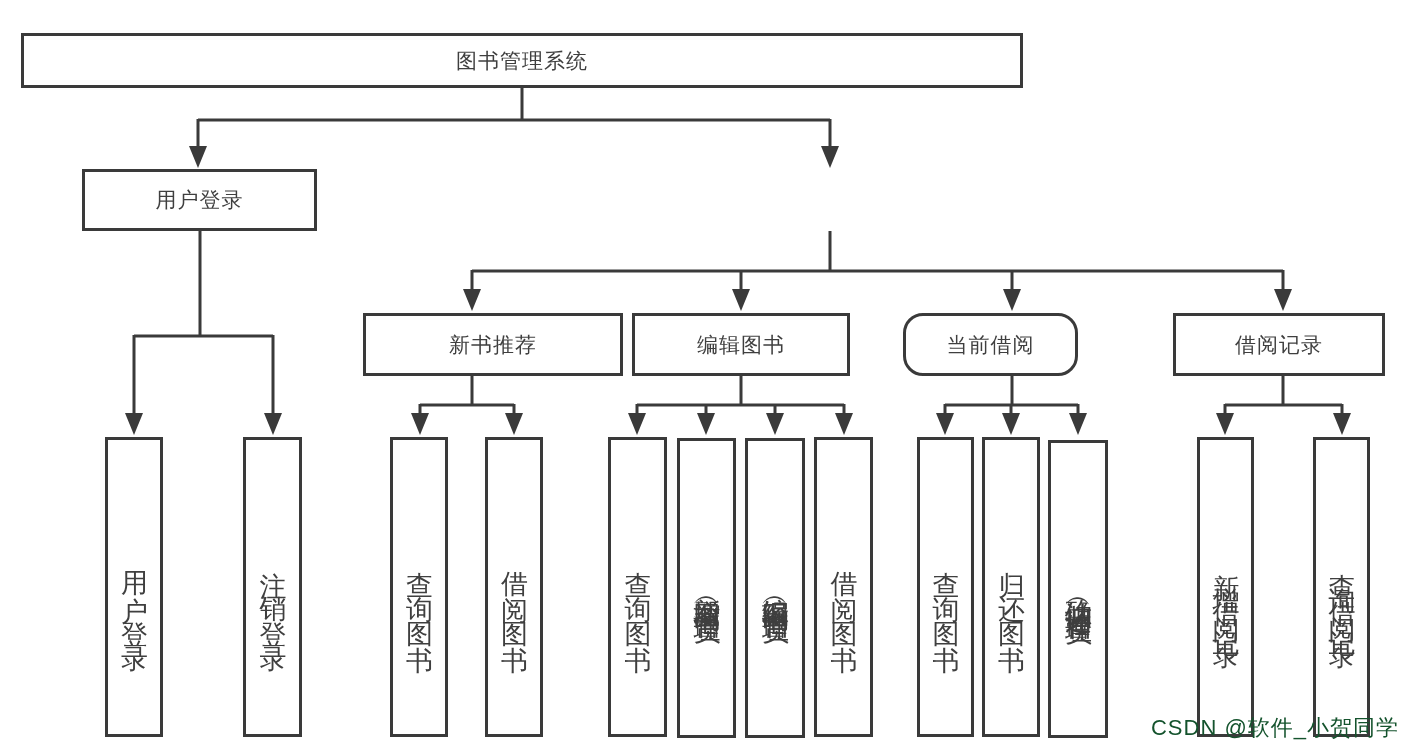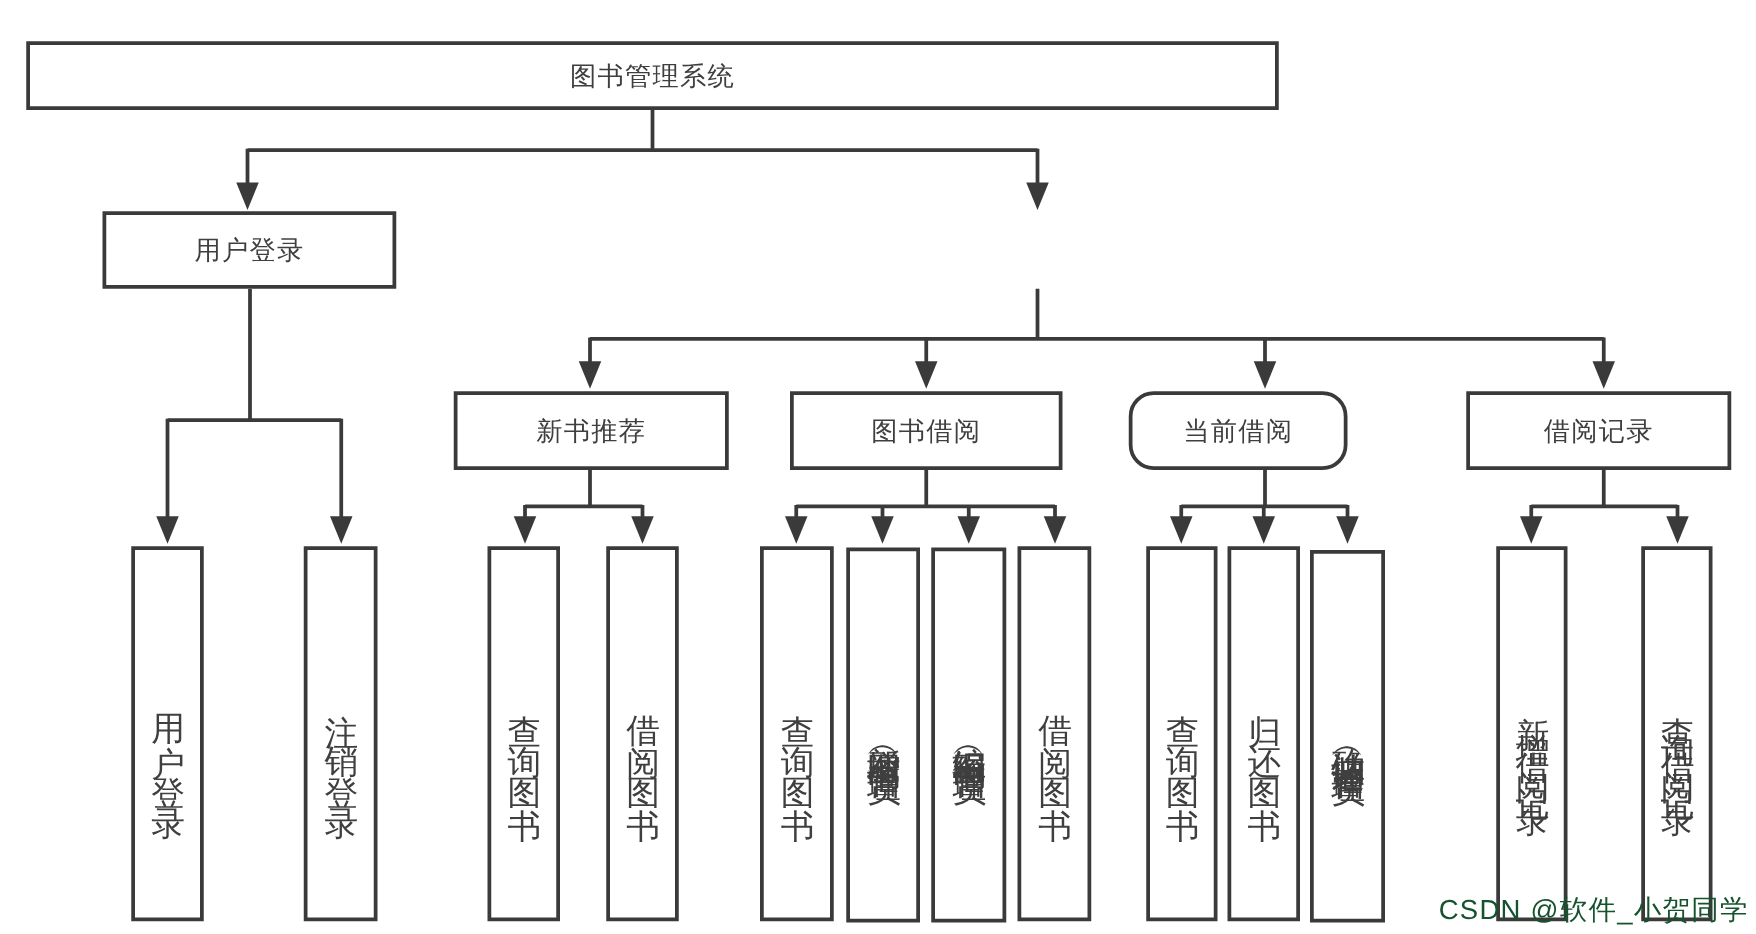--- a/index.html
+++ b/index.html
@@ -87,25 +87,25 @@
   </svg>
 
   <div class="node hbox root" style="left:21px;top:13px;width:1002px;height:55px;margin-top:20px;">
     <span>图书管理系统</span>
   </div>
 
   <div class="node hbox" style="left:82px;top:169px;width:235px;height:62px;">
     <span>用户登录</span>
   </div>
 
-  <div class="node hbox" style="left:363px;top:313px;width:220px;height:63px;">
+  <div class="node hbox" style="left:363px;top:313px;width:260px;height:63px;">
     <span>新书推荐</span>
   </div>
   <div class="node hbox" style="left:632px;top:313px;width:218px;height:63px;">
-    <span>图书借阅</span>
+    <span>编辑图书</span>
   </div>
   <div class="node hbox" style="left:903px;top:313px;width:175px;height:63px;border-radius:20px;">
     <span>当前借阅</span>
   </div>
   <div class="node hbox" style="left:1173px;top:313px;width:212px;height:63px;">
     <span>借阅记录</span>
   </div>
 
   <div class="node vbox sp-wide" style="left:105px;top:437px;width:58px;height:300px;">
     <span class="vtext">用户登录</span>

